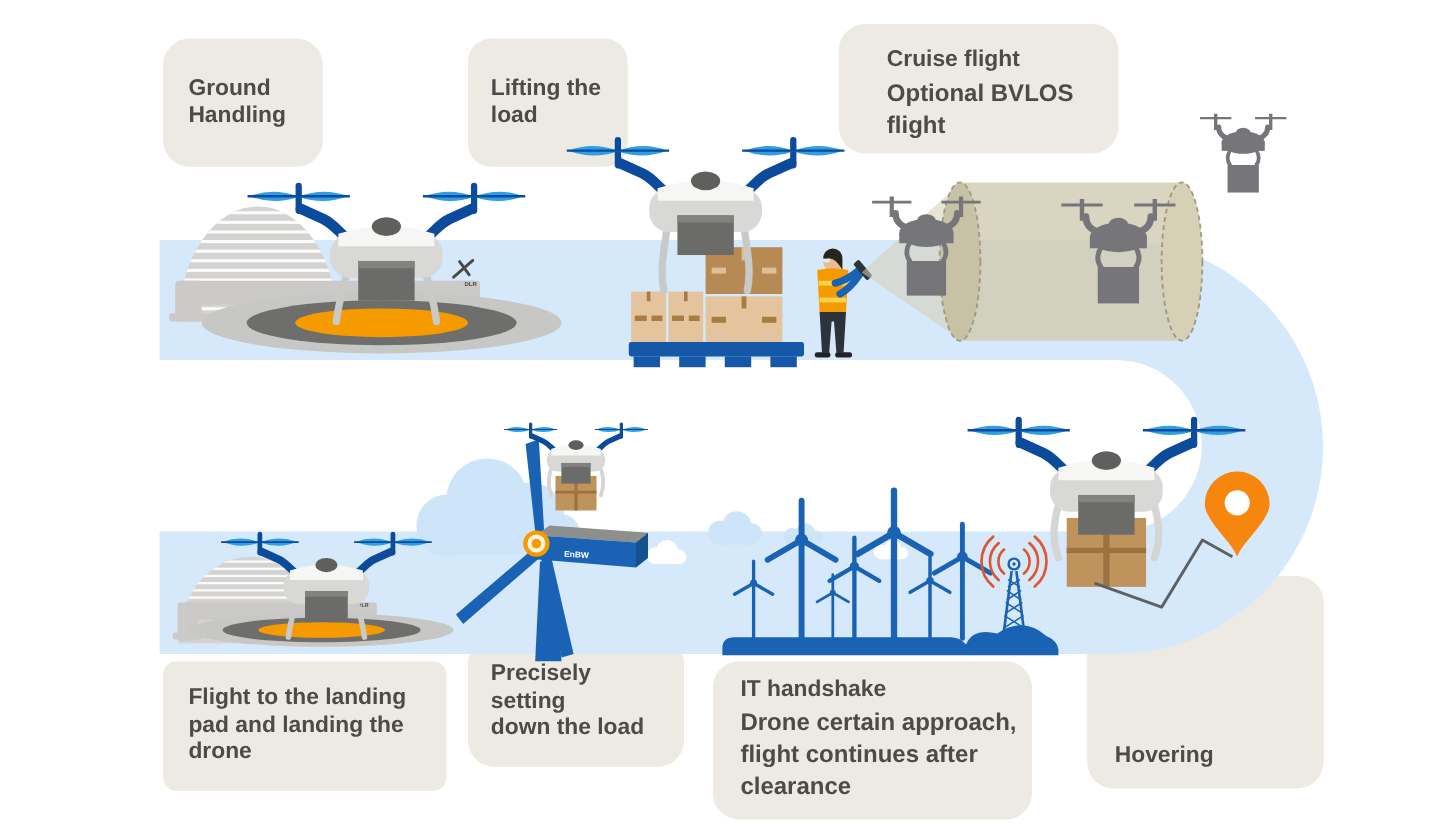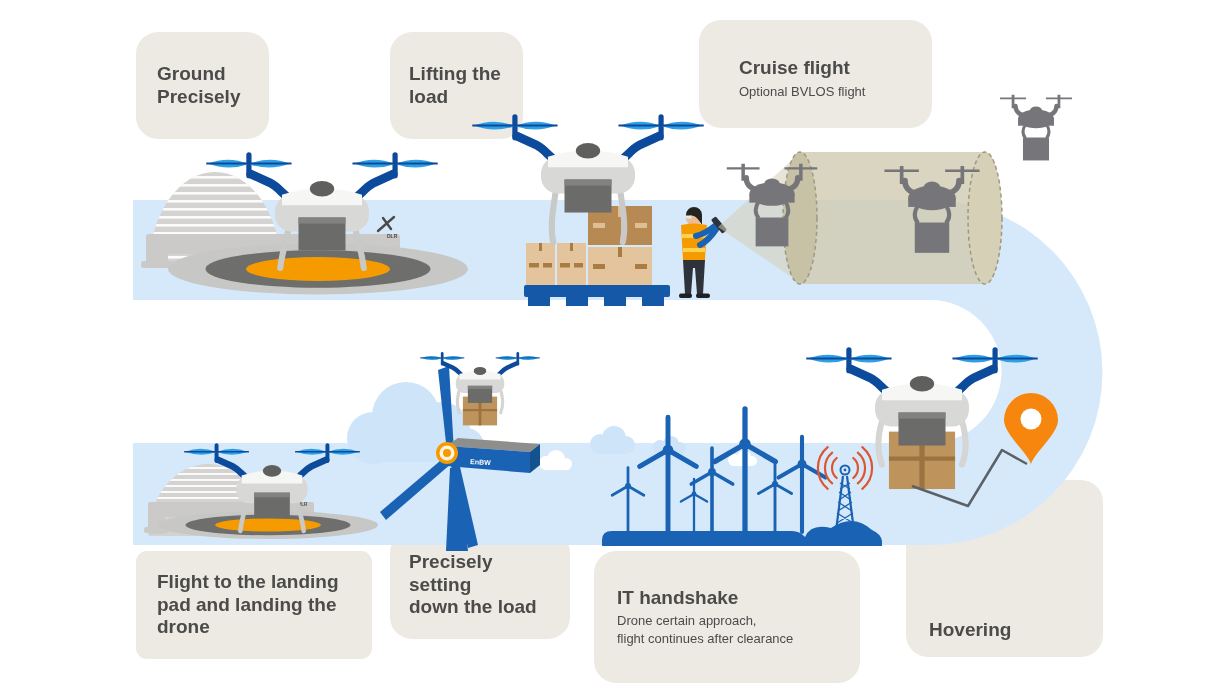--- a/index.html
+++ b/index.html
@@ -3,38 +3,38 @@
 <meta charset="utf-8">
 <style>
   html,body{margin:0;padding:0;background:#fff;}
   #stage{position:relative;width:1208px;height:690px;background:#ffffff;overflow:hidden;
          font-family:"Liberation Sans",sans-serif;}
   #art{position:absolute;left:0;top:0;z-index:2;pointer-events:none;display:block;}
   .label-box{position:absolute;z-index:1;background:#ECEAE3;border-radius:22px;
              display:flex;flex-direction:column;justify-content:center;box-sizing:border-box;
              color:#4B4B49;}
   .label-box h3{margin:0;font-size:19px;line-height:1.18;font-weight:700;white-space:pre-line;letter-spacing:0;}
-  .label-box p{margin:3px 0 0 0;font-size:13px;line-height:1.36;font-weight:400;white-space:pre-line;}
+  .label-box p{margin:3px 0 0 0;font-size:20px;line-height:1.36;font-weight:700;white-space:pre-line;}
   .label-box p:empty{display:none;}
   #box-ground{left:136px;top:32px;width:133px;height:107px;padding:14px 14px 14px 21px;}
-  #box-lifting{left:390px;top:32px;width:133px;height:107px;padding:14px 12px 14px(19px);padding-left:19px;}
+  #box-lifting{left:390px;top:32px;width:133px;height:107px;padding:14px 12px 14px(19px);padding-left:19px;border-radius:19px;}
   #box-cruise{left:699px;top:20px;width:233px;height:108px;padding:14px 16px 4px 40px;}
   #box-flight{left:136px;top:551px;width:236px;height:108px;padding:12px 14px 12px 21px;border-radius:11px;}
   #box-precise{left:390px;top:531px;width:180px;height:108px;padding:12px 10px 12px 19px;}
   #box-ithandshake{left:594px;top:551px;width:266px;height:132px;padding:12px 12px 12px 23px;}
   #box-hover{left:882px;top:480px;width:197px;height:177px;padding:12px 12px 16px 23px;justify-content:flex-end;margin-left:24px;}
 </style>
 </head>
 <body>
 
 <div id="stage">
 
   <div class="label-box" id="box-ground">
     <h3>Ground
-Precisely</h3>
+Handling</h3>
 
   </div>
   <div class="label-box" id="box-lifting">
     <h3>Lifting the
 load</h3>
 
   </div>
   <div class="label-box" id="box-cruise">
     <h3>Cruise flight</h3>
     <p>Optional BVLOS flight</p>

